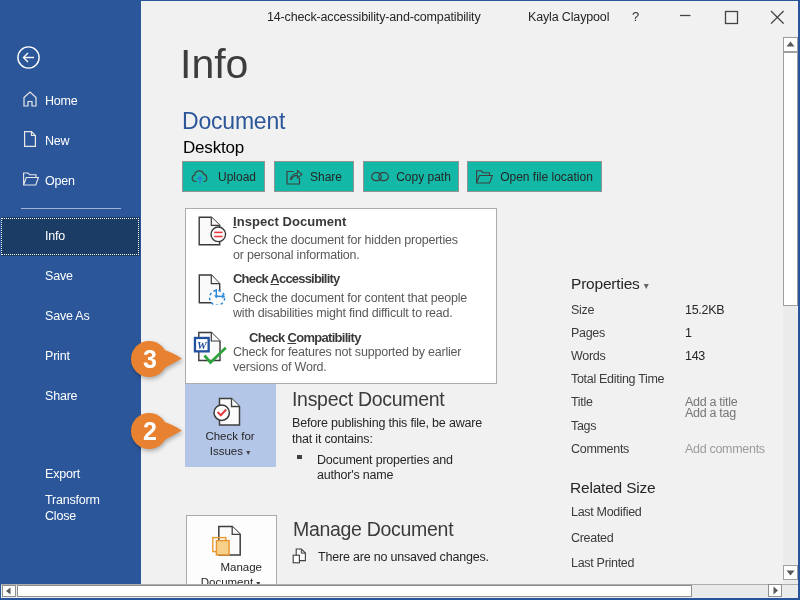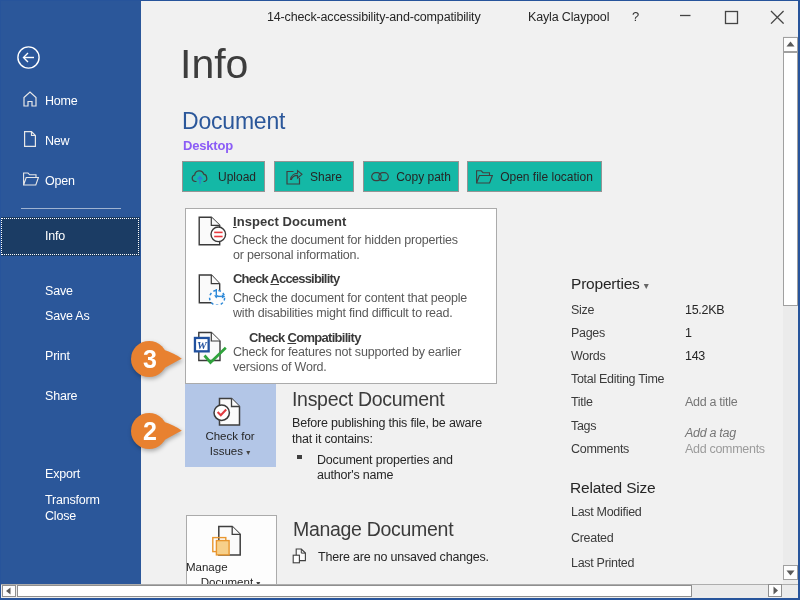--- a/index.html
+++ b/index.html
@@ -56,31 +56,31 @@
   <path d="M0.6 13 V1 H5 L6.7 2.8 H13 V5.5 M0.6 13 L3.2 5.5 H15.4 L12.8 13 Z" fill="none" stroke="#e8e8e8" stroke-width="1.1"></path>
 </svg>
 <div class="nav" style="top:173.5px;">Open</div>
 
 <div class="abs" style="left:21px;top:208px;width:100px;height:1px;background:rgba(255,255,255,0.55);"></div>
 
 <div class="abs" style="left:0;top:216.5px;width:140px;height:39px;background:#1b3c64;"></div>
 <div class="abs" style="left:1px;top:217.5px;width:136px;height:35px;border:1px dotted #fff;"></div>
 <div class="nav" style="top:229px;">Info</div>
 
-<div class="nav" style="top:284px;">Save</div>
+<div class="nav" style="top:269px;">Save</div>
 <div class="nav" style="top:309px;">Save As</div>
 <div class="nav" style="top:349px;">Print</div>
 <div class="nav" style="top:389px;">Share</div>
 <div class="nav" style="top:429px;margin-top:38px;">Export</div>
 <div class="nav" style="top:469px;margin-top:24px;">Transform</div>
 <div class="nav" style="top:509px;">Close</div>
 
 <div class="t" style="left:180px;top:41px;font-size:41px;color:#3d3d3d;">Info</div>
 <div class="t" style="left:182px;top:107.5px;font-size:23px;color:#2b579a;letter-spacing:-0.2px;">Document</div>
-<div class="t" style="left:183px;top:138px;font-size:13px;color:#8b5cf6;letter-spacing:-0.2px;font-weight:bold;">Desktop</div>
+<div class="t" style="left:183px;top:138px;font-size:17px;color:#000000;letter-spacing:-0.2px;">Desktop</div>
 
 <div class="btn" style="left:182px;top:161px;width:81px;height:29px;">
 <svg width="20" height="15" viewBox="0 0 20 15">
   <path d="M5.5 12.5 H4.3 a3.3 3.3 0 0 1 -0.6 -6.5 a4.6 4.6 0 0 1 9 -0.9 a3.4 3.4 0 0 1 2.9 3.4 a3.2 3.2 0 0 1 -2.1 4 H12.5" fill="none" stroke="#3f3f3f" stroke-width="1.2"></path>
   <path d="M9 14.8 V8.4 M6.6 10.4 L9 7.6 L11.4 10.4" fill="none" stroke="#2e7cd6" stroke-width="1.4"></path>
 </svg>
 <span>Upload</span>
   </div>
 
 <div class="btn" style="left:274px;top:161px;width:78px;height:29px;">
@@ -110,21 +110,21 @@
 <div class="plabel" style="left:571px;top:303px;">Size</div>
 <div class="pval" style="left:685px;top:303px;">15.2KB</div>
 <div class="plabel" style="left:571px;top:326px;">Pages</div>
 <div class="pval" style="left:685px;top:326px;">1</div>
 <div class="plabel" style="left:571px;top:349px;">Words</div>
 <div class="pval" style="left:685px;top:349px;">143</div>
 <div class="plabel" style="left:571px;top:372px;">Total Editing Time</div>
 <div class="plabel" style="left:571px;top:395px;">Title</div>
 <div class="pval pgray" style="left:685px;top:395px;">Add a title</div>
 <div class="plabel" style="left:571px;top:418.5px;">Tags</div>
-<div class="pval pgray" style="left:685px;top:426px;font-style:italic;">Add a tag</div>
+<div class="pval pgray" style="left:685px;top:406px;">Add a tag</div>
 <div class="plabel" style="left:571px;top:441.5px;">Comments</div>
 <div class="pval" style="left:685px;top:441.5px;color:#9b9b9b;">Add comments</div>
 
 <div class="t" style="left:570px;top:479px;font-size:15.5px;color:#262626;letter-spacing:-0.2px;">Related Size</div>
 <div class="plabel" style="left:571px;top:505px;">Last Modified</div>
 <div class="plabel" style="left:571px;top:531px;">Created</div>
 <div class="plabel" style="left:571px;top:556px;">Last Printed</div>
 
 <div class="abs" style="left:185px;top:384px;width:90.5px;height:83px;background:#b3c6e7;"></div>
 <svg class="abs" style="left:212px;top:396px;" width="36" height="34" viewBox="0 0 36 34">
@@ -141,21 +141,21 @@
 <div class="abs" style="left:297px;top:454.5px;width:4.6px;height:4.6px;background:#3f3f3f;"></div>
 <div class="t" style="left:317px;top:452.5px;font-size:12.5px;line-height:15.2px;letter-spacing:-0.2px;">Document properties and<br>author's name</div>
 
 <div class="abs" style="left:186px;top:514.5px;width:89px;height:68px;background:#fdfdfd;border:1px solid #ababab;"></div>
 <svg class="abs" style="left:208px;top:524px;" width="40" height="36" viewBox="0 0 40 36">
   <path d="M10.8 2.4 H24.2 L32.2 10.4 V30.9 H10.8 Z" fill="#fbfbfb" stroke="#3f3f3f" stroke-width="1.5"></path>
   <path d="M24.2 2.4 V10.4 H32.2" fill="#fbfbfb" stroke="#3f3f3f" stroke-width="1.3"></path>
   <rect x="4.8" y="13.6" width="13" height="14" fill="none" stroke="#e8962e" stroke-width="1.4"></rect>
   <rect x="8.4" y="16.6" width="12.7" height="14.3" fill="#f7d08a" stroke="#e8962e" stroke-width="1.4"></rect>
 </svg>
-<div class="t" style="left:186px;top:560.5px;width:76px;text-align:left;font-size:11.5px;">Manage</div>
+<div class="t" style="left:186px;top:560.5px;width:76px;text-align:right;font-size:11.5px;">Manage</div>
 <div class="t" style="left:186px;top:576px;width:89px;text-align:center;font-size:11.5px;">Document <span style="font-size:8px;color:#444;">▾</span></div>
 
 <div class="t" style="left:293px;top:518px;font-size:19.5px;color:#3b3b3b;letter-spacing:-0.3px;">Manage Document</div>
 <svg class="abs" style="left:292px;top:548px;" width="16" height="16" viewBox="0 0 16 16">
   <path d="M4.2 1 H9.3 L13.4 5.1 V12.6 H4.2 Z" fill="#fbfbfb" stroke="#3f3f3f" stroke-width="1.1"></path>
   <path d="M9.3 1 V5.1 H13.4" fill="none" stroke="#3f3f3f" stroke-width="1"></path>
   <rect x="1.2" y="7.2" width="6.2" height="7.6" fill="#fff" stroke="#3f3f3f" stroke-width="1.1"></rect>
 </svg>
 <div class="t" style="left:318px;top:550px;font-size:12.5px;letter-spacing:-0.2px;">There are no unsaved changes.</div>
 

